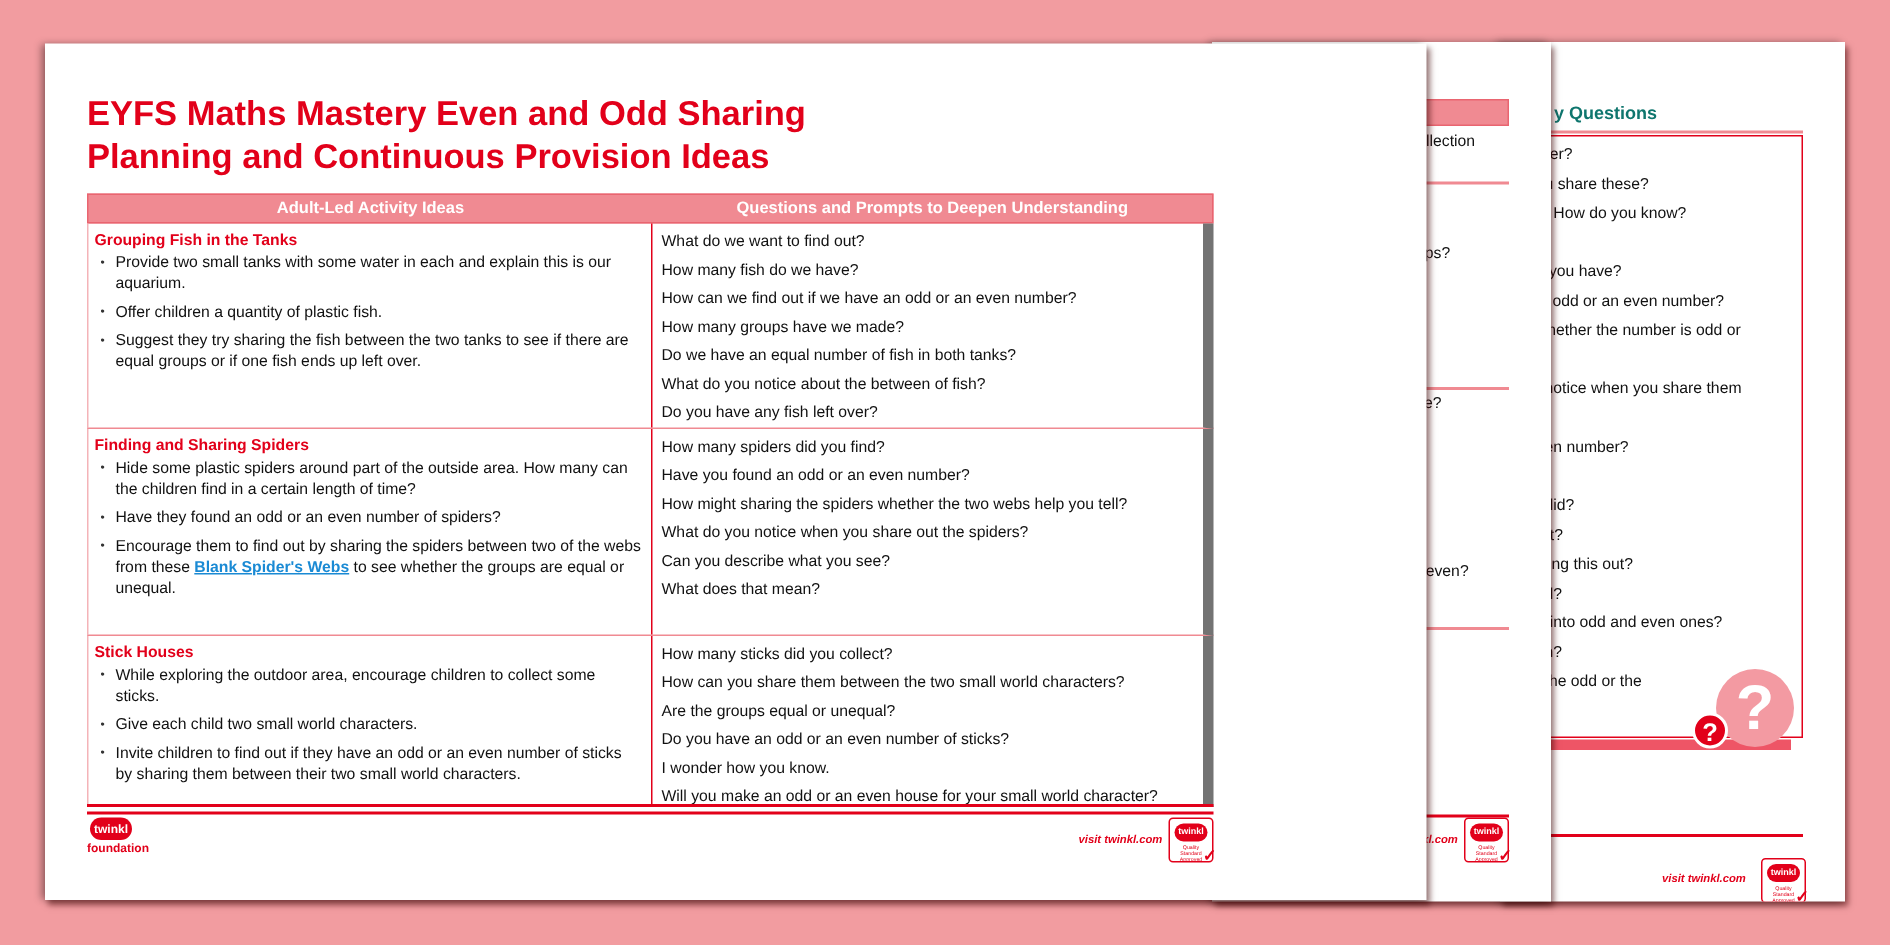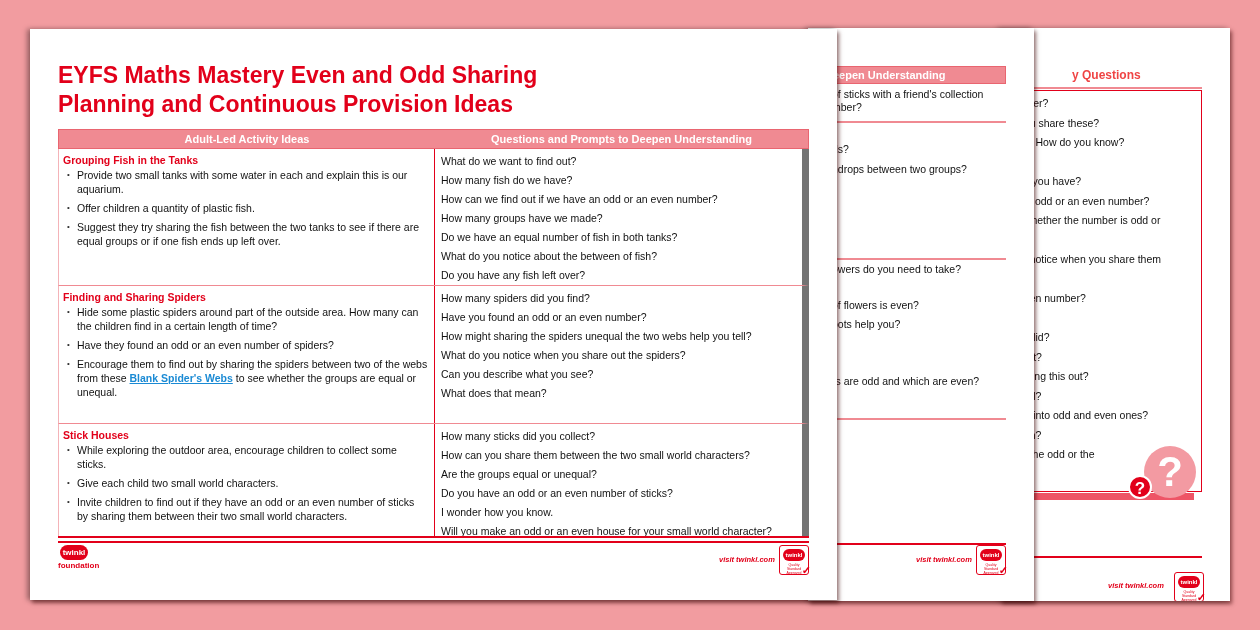--- a/index.html
+++ b/index.html
@@ -2,24 +2,24 @@
 <html><head>
 <meta charset="utf-8">
 <style>
   * { box-sizing: border-box; margin: 0; padding: 0; }
   html, body { width: 1260px; height: 630px; overflow: hidden; }
   body { background: #f29ca0; font-family: "Liberation Sans", sans-serif; position: relative; }
 
   .page { position: absolute; background: #fff; box-shadow: 2px 3px 4px rgba(60,0,0,0.55), -3px 0 5px rgba(0,0,0,0.35); overflow: hidden; }
   .page3 { left: 1000px; top: 28px; width: 230px; height: 573px; }
   .page2 { left: 808px; top: 28px; width: 226px; height: 573px; }
-  .page1 { left: 30px; top: 29px; width: 807px; height: 571px; }
-
-  
-  .p3-title { position: absolute; left: 36px; top: 40px; color: #ef4444; font-weight: bold; font-size: 12px; padding-left: 36px; }
+  .page1 { left: 30px; top: 29px; width: 921px; height: 571px; }
+
+  
+  .p3-title { position: absolute; left: 36px; top: 40px; color: #0f766e; font-weight: bold; font-size: 12px; }
   .p3-title-rule { position: absolute; left: 0; top: 59px; width: 202px; height: 2px; background: #f08a92; }
   .p3-box { position: absolute; left: 0; top: 62px; width: 202px; height: 402px; border: 1.5px solid #e2001a; border-left: none; }
   .p3-box-shadow { position: absolute; left: 0; top: 465px; width: 194px; height: 7px; background: #ee5566; }
   .p3-lines { position: absolute; left: 4px; top: 66px; width: 198px; font-size: 10.5px; color: #111; }
   .p3-lines div { height: 19.5px; line-height: 19.5px; white-space: nowrap; overflow: hidden; }
   .qmark-big { position: absolute; left: 144px; top: 418px; width: 52px; height: 52px; border-radius: 50%; background: #f39aa2; color: #fff; font-weight: bold; font-size: 42px; line-height: 52px; text-align: center; }
   .qmark-small { position: absolute; left: 128px; top: 447px; width: 24px; height: 24px; border-radius: 50%; background: #e2001a; color: #fff; font-weight: bold; font-size: 17px; line-height: 24px; text-align: center; border: 2px solid #fff; }
 
   
   .p2-header { position: absolute; left: 0; top: 38px; width: 198px; height: 18px; background: #f08a92; border: 1px solid #e96570; color: #fff; font-weight: bold; font-size: 11px; line-height: 16px; padding-left: 24px; white-space: nowrap; overflow: hidden; }
@@ -159,21 +159,21 @@
         <div class="row-title">Finding and Sharing Spiders</div>
         <ul class="bullets">
           <li>Hide some plastic spiders around part of the outside area. How many can the children find in a certain length of time?</li>
           <li>Have they found an odd or an even number of spiders?</li>
           <li><span>Encourage them to find out by sharing the spiders between two of the webs from these </span><a class="link">Blank Spider's Webs</a><span> to see whether the groups are equal or unequal.</span></li>
         </ul>
       </div>
       <div class="right">
         <div class="q">How many spiders did you find?</div>
         <div class="q">Have you found an odd or an even number?</div>
-        <div class="q">How might sharing the spiders unequal the two webs help you tell?</div>
+        <div class="q">How might sharing the spiders whether the two webs help you tell?</div>
         <div class="q">What do you notice when you share out the spiders?</div>
         <div class="q">Can you describe what you see?</div>
         <div class="q">What does that mean?</div>
       </div>
     </div>
 
     <div class="row" style="height:114px">
       <div class="left">
         <div class="row-title">Stick Houses</div>
         <ul class="bullets">

